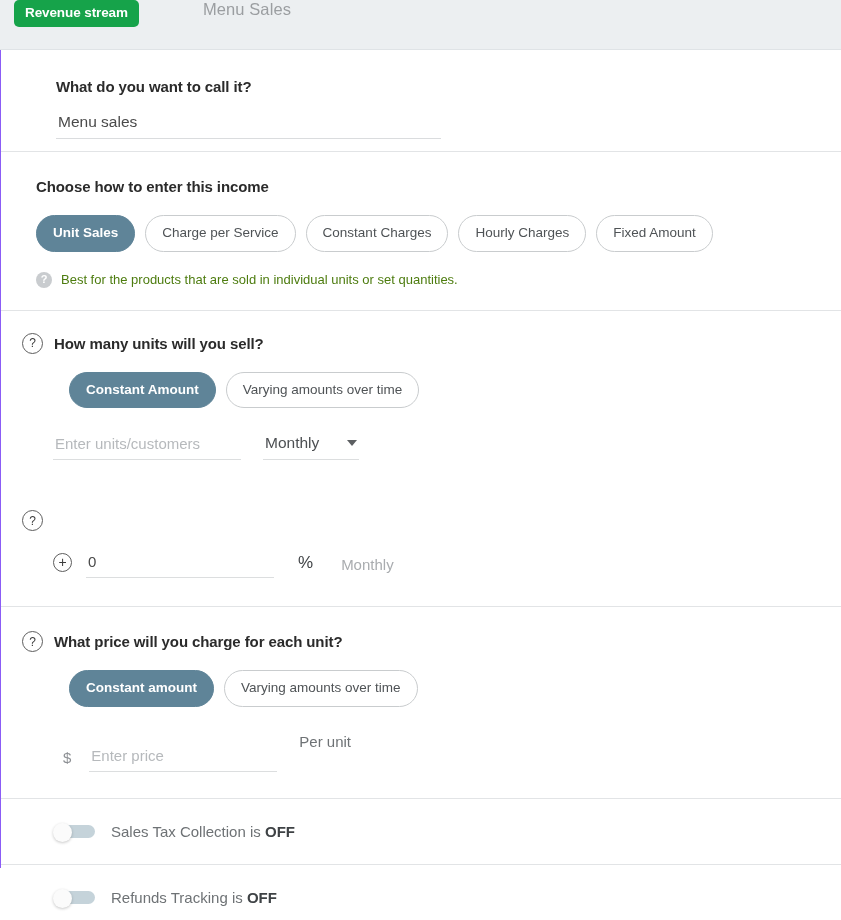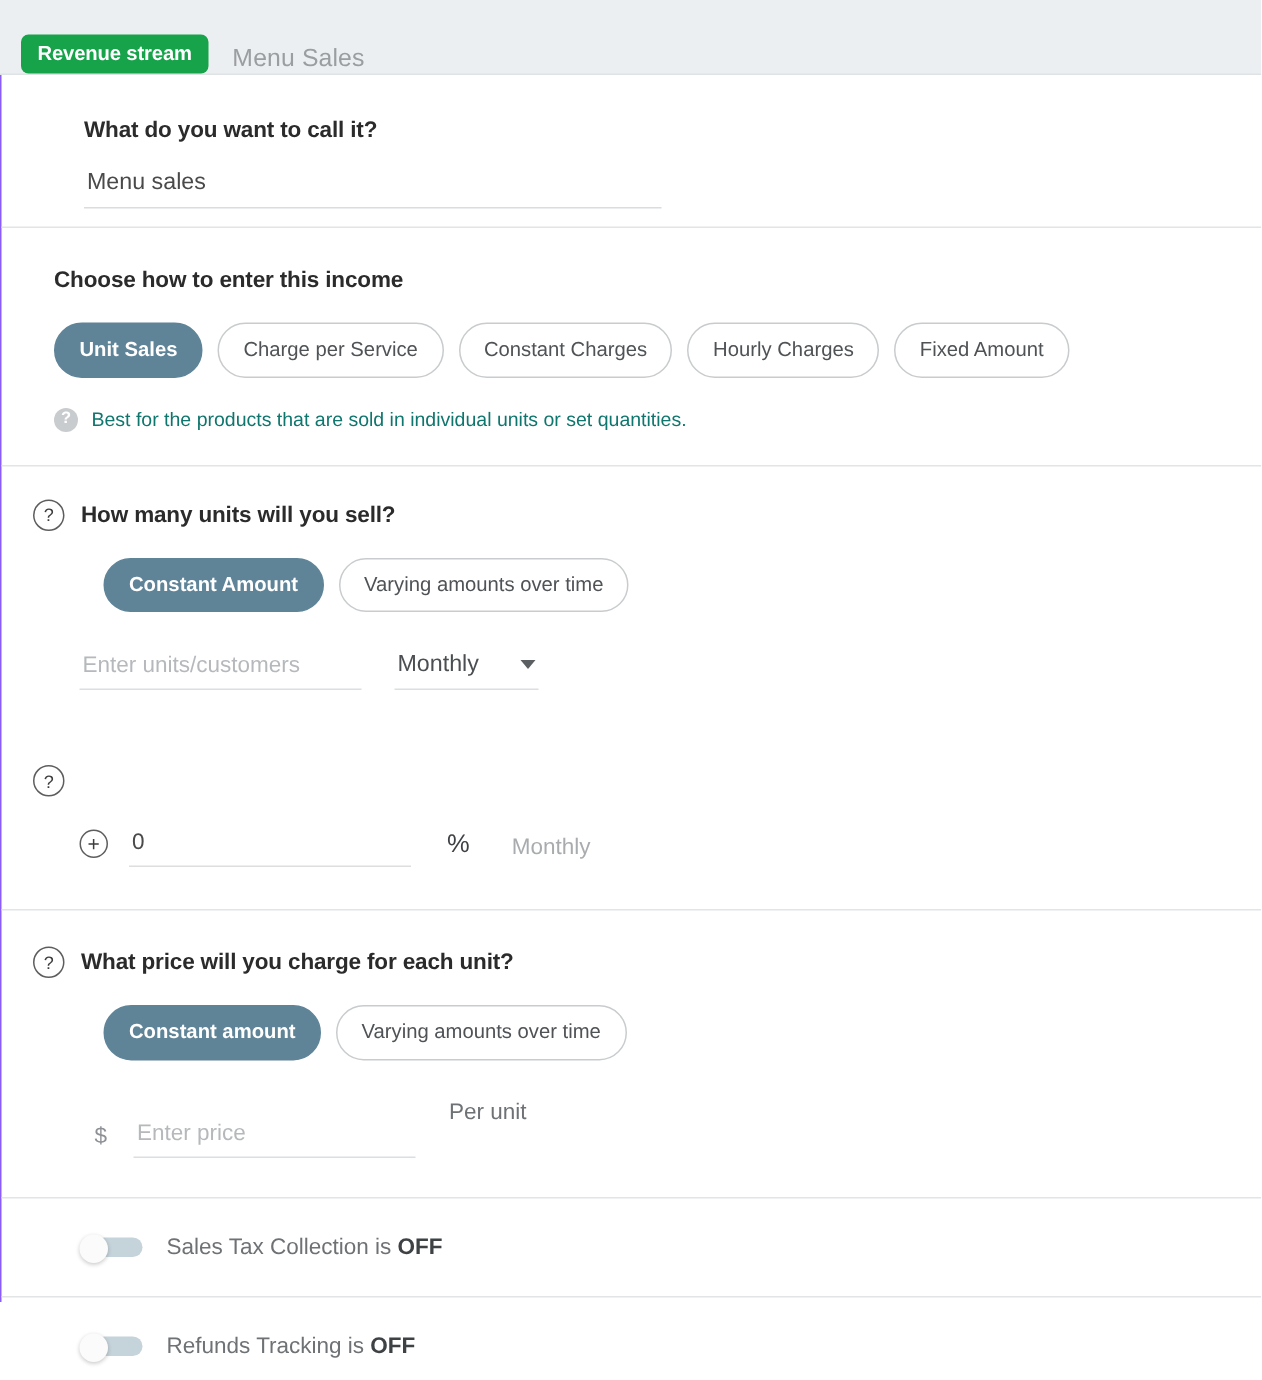--- a/index.html
+++ b/index.html
@@ -19,22 +19,23 @@
     background: #ffffff;
     overflow: hidden;
   }
 
   
   .header {
     height: 50px;
     background: #eceff1;
     border-bottom: 1px solid #dfe3e6;
     display: flex;
-    align-items: flex-end;
+    align-items: flex-start;
     padding-left: 14px;
+    gap: 48px;
   }
   .badge {
     background: #16a34a;
     color: #ffffff;
     font-size: 13.5px;
     font-weight: bold;
     padding: 6px 11px 7px 11px;
     border-radius: 5px;
     line-height: 1;
     letter-spacing: -0.1px;
@@ -112,21 +113,21 @@
     font-weight: bold;
   }
   .hint-row {
     display: flex;
     align-items: center;
     gap: 9px;
     margin-top: 20px;
   }
   .hint-text {
     font-size: 13px;
-    color: #0f766e;
+    color: #4d7c0f;
     text-align: center;
   }
   .icon-help-filled {
     width: 16px; height: 16px;
     border-radius: 50%;
     background: #c9cccf;
     color: #ffffff;
     font-size: 11px;
     font-weight: bold;
     display: flex;

